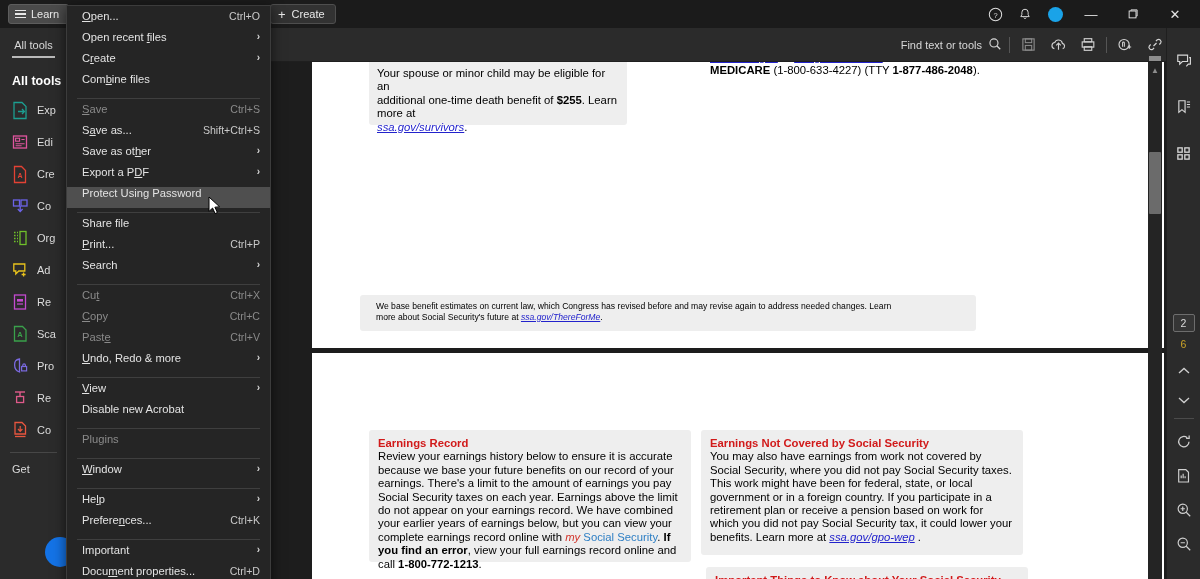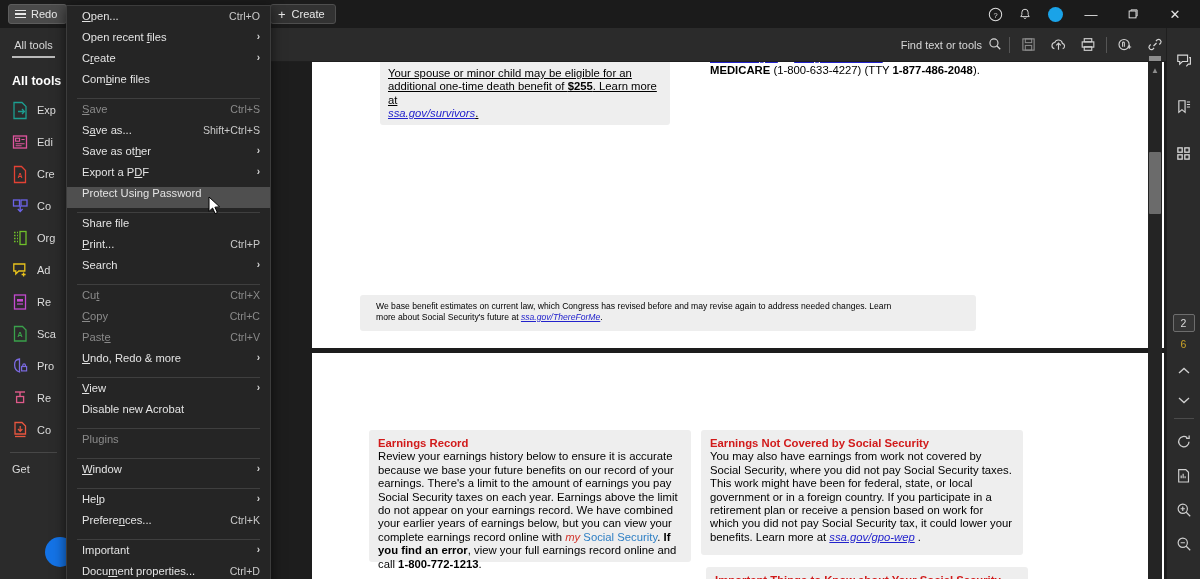--- a/index.html
+++ b/index.html
@@ -129,21 +129,21 @@
 
 <div id="app">
 
   <div class="titlebar">
     <div class="menu-btn">
       <span class="hamburger">
           <i></i>
           <i></i>
           <i></i>
         </span>
-      <span>Redo</span>
+      <span>Learn</span>
     </div>
     <div class="create-btn">
       <span style="font-size:13px;line-height:1;">+</span>
       <span>Create</span>
     </div>
     <div class="tb-right">
       <div class="ic">
         <svg width="15" height="15" viewBox="0 0 16 16">
             <circle cx="8" cy="8" r="6.6" fill="none" stroke="#dcdcdc" stroke-width="1.1"></circle>
             <text x="8" y="11.3" font-size="8" fill="#dcdcdc" text-anchor="middle" font-family="Liberation Sans">?</text>
@@ -341,21 +341,21 @@
           <rect x="1.8" y="3.4" width="14.4" height="9.2" fill="none" stroke="#d2d2d2" stroke-width="1.2"></rect>
           <path d="m1.8 3.4 7.2 5.4 7.2-5.4" fill="none" stroke="#d2d2d2" stroke-width="1.2"></path>
         </svg>
     </div>
   </div>
 
   <div class="docview">
 
     <div class="page page-a">
 
-      <div class="blk" style="left:68px; top:48px; width:290px; height:65px; padding:7px 8px;text-decoration:underline;">
+      <div class="blk" style="left:57px; top:48px; width:258px; height:65px; padding:7px 8px;">
         <p class="doc t11">
           <span>Your spouse or minor child may be eligible for an</span><br>
           <span>additional one-time death benefit of </span><b>$255</b><span>. Learn more at</span><br>
           <span class="lnk">ssa.gov/survivors</span>.
         </p>
       </div>
 
       <div class="bw" style="left:392px; top:44px; width:330px; height:42px; padding:0 6px;">
         <p class="doc t11" style="margin-top:-5px;">
           <span class="lnk">medicare.gov</span><span> or </span><span class="lnk">ssa.gov/medicare</span><span> or call 1-800-</span><br>

